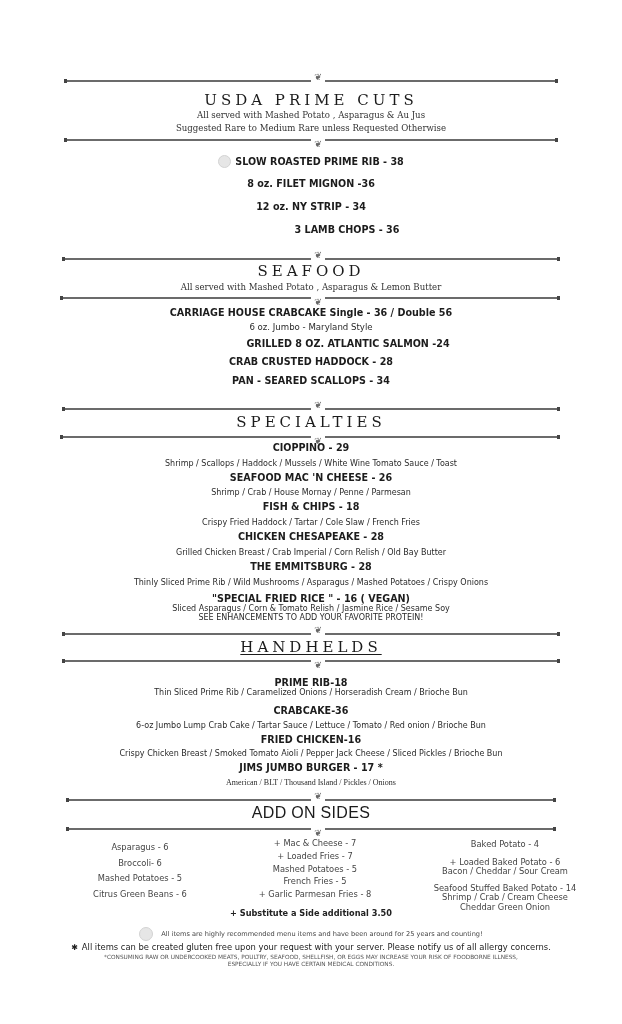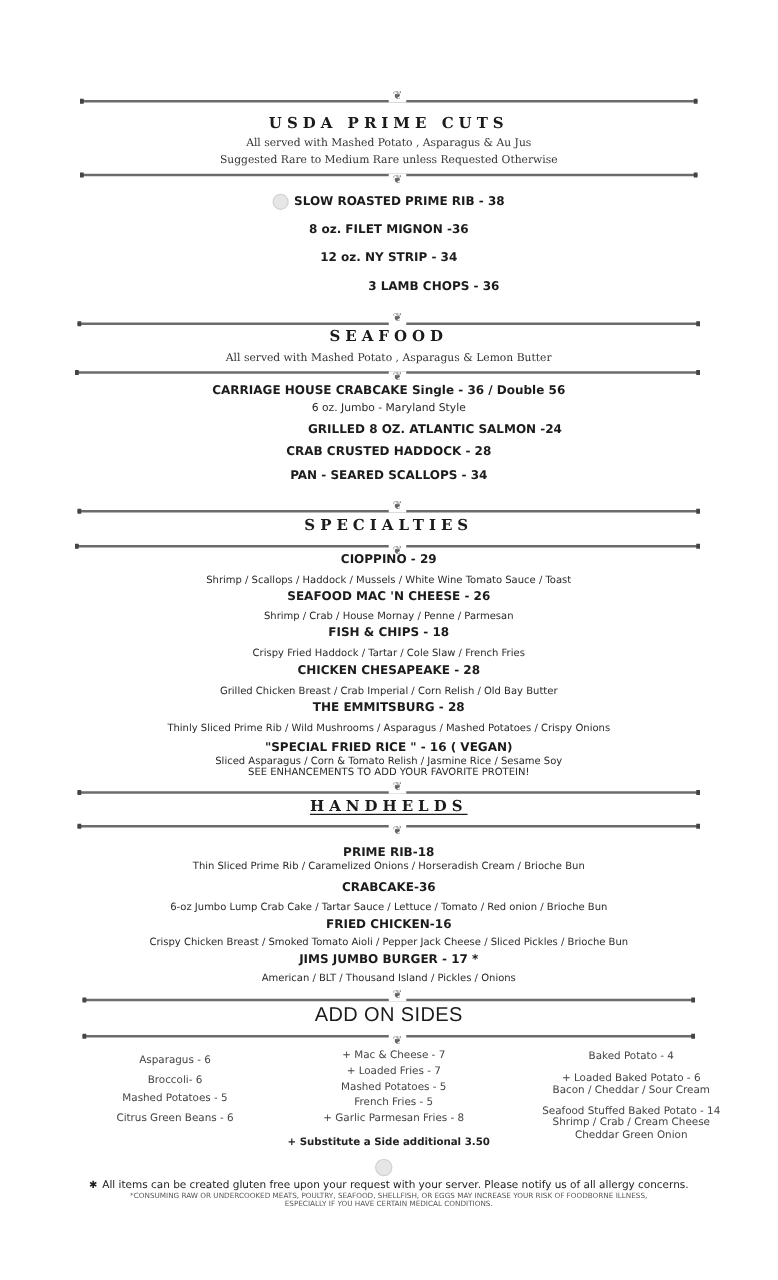--- a/index.html
+++ b/index.html
@@ -2,21 +2,21 @@
 <html><head>
 <meta charset="utf-8">
 <style>
   html, body { margin:0; padding:0; background:#ffffff; }
   body { width:622px; height:1024px; position:relative; overflow:hidden; color:#1a1a1a; font-family:"DejaVu Sans", sans-serif; }
   .abs { position:absolute; left:0; width:622px; text-align:center; white-space:nowrap; }
   .divider { position:absolute; height:2px; background:#6b6b6b; }
   .divider::before, .divider::after { content:""; position:absolute; top:-1px; width:3px; height:4px; background:#444; }
   .divider::before { left:0; } .divider::after { right:0; }
   .orn { position:absolute; width:14px; height:10px; font-size:9px; line-height:10px; color:#666; text-align:center; background:#fff; }
-  .heading { font-family:"DejaVu Serif", serif; font-weight:bold; letter-spacing:4px; font-size:12px; color:#1b1b1b; }
+  .heading { font-family:"DejaVu Serif", serif; font-weight:normal; letter-spacing:4px; font-size:15px; color:#1b1b1b; }
   .sub { font-family:"DejaVu Serif", serif; font-size:8.6px; color:#333; }
   .item { font-weight:bold; font-size:9.6px; color:#1c1c1c; }
   .desc { font-size:8px; color:#2a2a2a; }
   .sides-h { font-family:"Liberation Sans", sans-serif; font-size:16px; color:#1b1b1b; letter-spacing:0.3px; }
   .side { position:absolute; font-size:8.3px; color:#444; text-align:center; white-space:nowrap; line-height:11px; }
   .small { font-size:5.8px; color:#555; }
   .icon-badge { display:inline-block; width:11px; height:11px; border-radius:50%; background:#e6e6e6; border:1px solid #d3d3d3; vertical-align:middle; margin-right:4px; }
   .underline { text-decoration:underline; text-underline-offset:2px; }
 </style>
 </head>
@@ -84,21 +84,21 @@
 <div class="divider" style="left:62px;top:660px;width:498px;"></div>
 <div class="orn" style="left:311px;top:660px;">❦</div>
 
 <div class="abs item" style="top:677px;">PRIME RIB-18</div>
 <div class="abs desc" style="top:688px;">Thin Sliced Prime Rib / Caramelized Onions / Horseradish Cream / Brioche Bun</div>
 <div class="abs item" style="top:705px;">CRABCAKE-36</div>
 <div class="abs desc" style="top:721px;">6-oz Jumbo Lump Crab Cake / Tartar Sauce / Lettuce / Tomato /  Red onion / Brioche Bun</div>
 <div class="abs item" style="top:734px;">FRIED CHICKEN-16</div>
 <div class="abs desc" style="top:749px;">Crispy Chicken Breast / Smoked Tomato Aioli / Pepper Jack Cheese / Sliced Pickles / Brioche Bun</div>
 <div class="abs item" style="top:762px;">JIMS JUMBO BURGER - 17 *</div>
-<div class="abs desc" style="top:778px;">American / BLT / Thousand Island / Pickles / Onions</div>
+<div class="abs desc" style="top:778px;font-family:Liberation Serif, serif;">American / BLT / Thousand Island / Pickles / Onions</div>
 
 <div class="divider" style="left:66px;top:799px;width:490px;"></div>
 <div class="orn" style="left:311px;top:791px;">❦</div>
 
 <div class="abs sides-h" style="top:804px;">ADD ON SIDES</div>
 
 <div class="divider" style="left:66px;top:828px;width:490px;"></div>
 <div class="orn" style="left:311px;top:828px;">❦</div>
 
 <div class="side" style="left:80px;width:120px;top:842px;">
@@ -121,19 +121,19 @@
   <div>+ Loaded Baked Potato - 6</div>
   <div style="margin-bottom:7px;">Bacon / Cheddar / Sour Cream</div>
   <div>Seafood Stuffed Baked Potato - 14</div>
   <div>Shrimp / Crab / Cream Cheese</div>
   <div>Cheddar Green Onion</div>
 </div>
 
 <div class="abs" style="top:908px;font-size:8.2px;font-weight:bold;color:#222;">+ Substitute a Side additional 3.50</div>
 
 <div class="abs" style="top:927px;font-size:6.6px;color:#444;">
-  <span class="icon-badge" style="width:12px;height:12px;margin-right:8px;"></span>
+  <span class="icon-badge" style="width:12px;height:12px;margin-right:8px;"></span><span>All items are highly recommended menu items and have been around for 25 years and counting!</span>
 </div>
 <div class="abs" style="top:942px;font-size:8.4px;color:#222;">
   <span style="margin-right:4px;font-size:8px;">✱</span><span>All items can be created gluten free upon your request with your server. Please notify us of all allergy concerns.</span>
 </div>
 <div class="abs small" style="top:954px;">*CONSUMING RAW OR UNDERCOOKED MEATS, POULTRY, SEAFOOD, SHELLFISH, OR EGGS MAY INCREASE YOUR RISK OF FOODBORNE ILLNESS,</div>
 <div class="abs small" style="top:961px;">ESPECIALLY IF YOU HAVE CERTAIN MEDICAL CONDITIONS.</div>
 
 </body></html>

